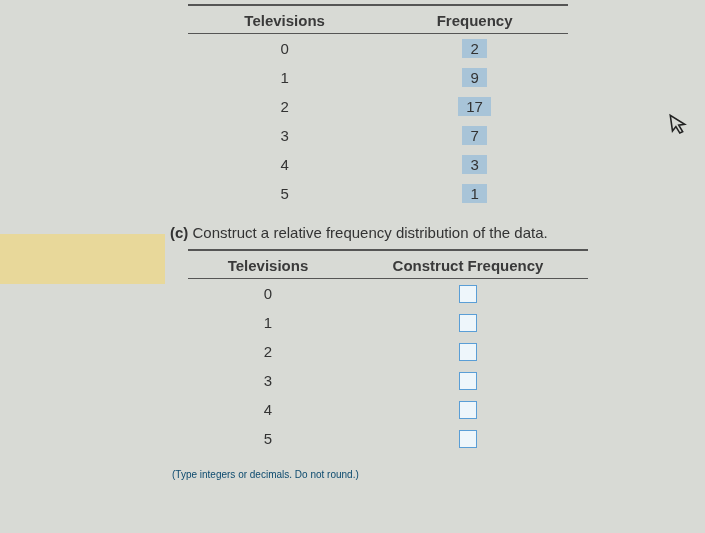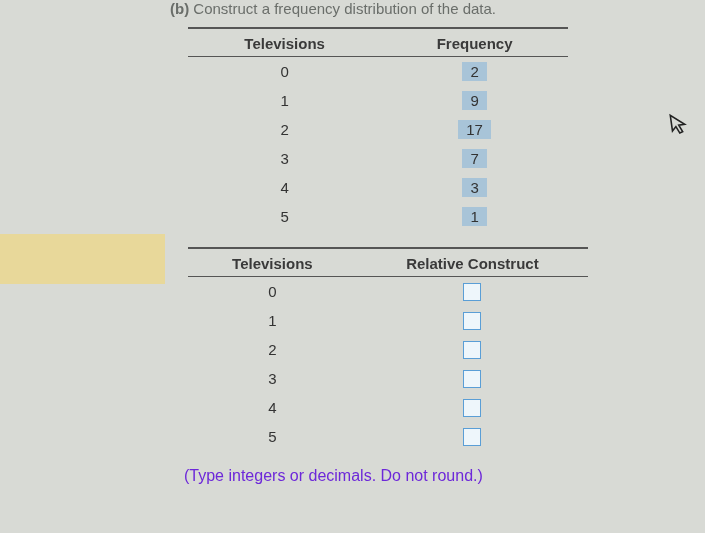--- a/index.html
+++ b/index.html
@@ -65,23 +65,23 @@
   .question-c .part { font-weight: bold; }
   .input-box {
     display: inline-block;
     width: 18px;
     height: 18px;
     border: 1.5px solid #5a9ed6;
     background: #eef6fb;
     vertical-align: middle;
   }
   .note {
-    color: #6d28d9;
-    font-size: 16px;
-    margin-left: 14px;
+    color: #0c4a6e;
+    font-size: 10px;
+    margin-left: 2px;
     margin-top: 2px;
   }
   .hdr-rule { border-top: 2px solid #555; }
   .table1 { width: 380px; }
   .table2 { width: 400px; }
   .cursor {
     position: absolute;
     left: 670px;
     top: 112px;
     font-size: 22px;
@@ -95,24 +95,20 @@
 <div class="yellow-stripe"></div>
 
 <div class="cursor">
   <svg width="20" height="24" viewBox="0 0 20 24">
       <path d="M2 2 L2 18 L6 14 L9 21 L12 20 L9 13 L15 13 Z" fill="none" stroke="#222" stroke-width="1.6"></path>
     </svg>
 </div>
 
 <div class="content">
 
-  <div class="question-b">
-    <span class="part">(b)</span>
-    <span>Construct a frequency distribution of the data.</span>
-  </div>
 
   <table class="table1 hdr-rule">
     <thead>
       <tr>
         <th>Televisions</th>
         <th>Frequency</th>
       </tr>
     </thead>
     <tbody>
       <tr>
@@ -135,26 +131,30 @@
         <td>4</td>
         <td><span class="hl">3</span></td>
       </tr>
       <tr>
         <td>5</td>
         <td><span class="hl">1</span></td>
       </tr>
     </tbody>
   </table>
 
+  <div class="question-c">
+    <span class="part">(c)</span>
+    <span>Construct a relative frequency distribution of the data.</span>
+  </div>
 
   <table class="table2 hdr-rule">
     <thead>
       <tr>
         <th>Televisions</th>
-        <th>Relative Construct</th>
+        <th>Construct Frequency</th>
       </tr>
     </thead>
     <tbody>
       <tr>
         <td>0</td>
         <td><span class="input-box"></span></td>
       </tr>
       <tr>
         <td>1</td>
         <td><span class="input-box"></span></td>

